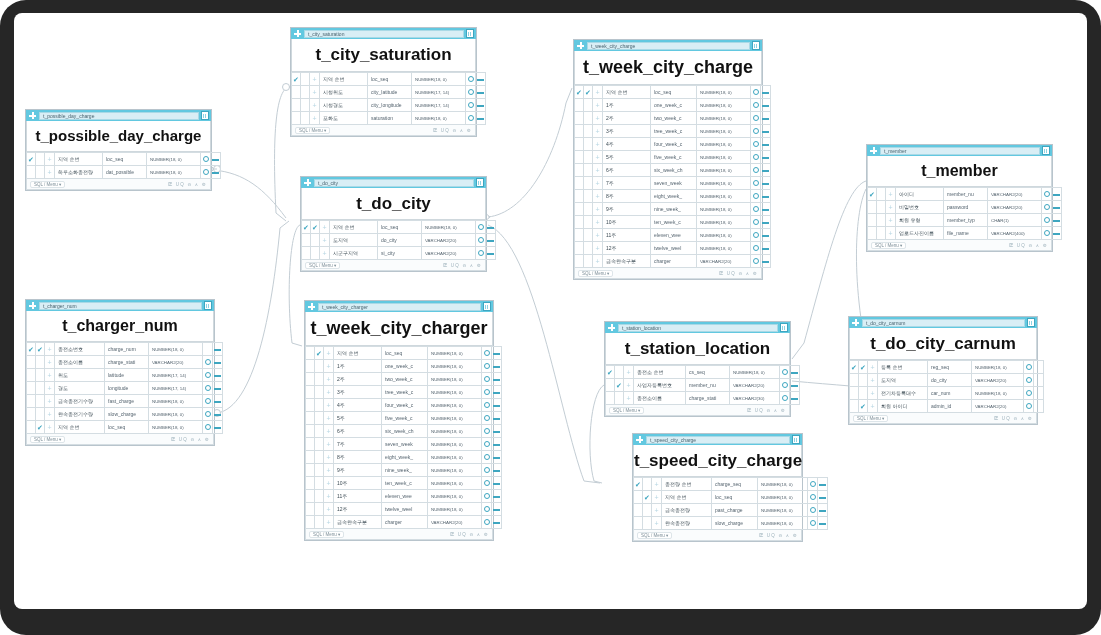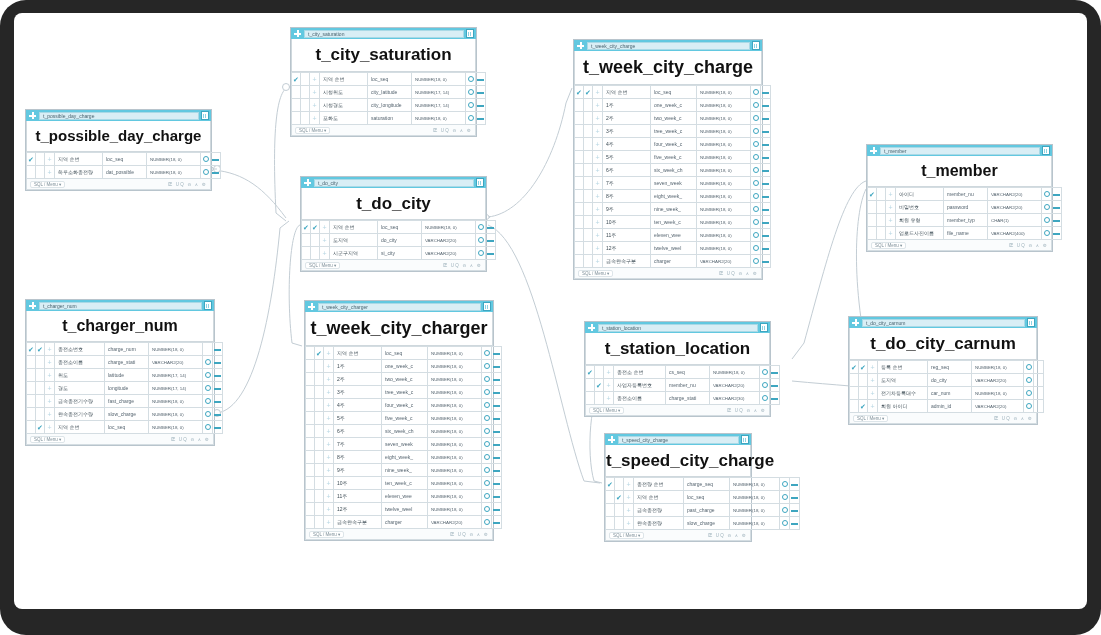--- a/index.html
+++ b/index.html
@@ -670,21 +670,21 @@
                 <td class="gi"><span class="gear"></span></td>
                 <td class="mi"><span class="minus"></span></td>
               </tr>
             </tbody>
           </table>
     <div class="ftr">
       <span class="sqlmenu">SQL / Menu ▾</span>
       <span class="ficons">Œ UQ ⊖ ∧ ⚙</span>
     </div>
   </div>
-        <div class="tbl" style="left: 570px; top: 308px; width: 187px;">
+        <div class="tbl" style="left: 590px; top: 308px; width: 187px;">
     <div class="hdr">
       <span class="plus"></span>
       <span class="namebox">t_station_location</span>
       <span class="trash"></span>
     </div>
     <div class="titlebox" style="height: 31px; line-height: 31px; font-size: 17px;">t_station_location</div>
     <table class="grid">
             <tbody>
               <tr>
                 <td class="ck"><span class="chk">✔</span></td>
@@ -772,21 +772,21 @@
                 <td class="gi"><span class="gear"></span></td>
                 <td class="mi"></td>
               </tr>
             </tbody>
           </table>
     <div class="ftr">
       <span class="sqlmenu">SQL / Menu ▾</span>
       <span class="ficons">Œ UQ ⊖ ∧ ⚙</span>
     </div>
   </div>
-        <div class="tbl" style="left: 590px; top: 420px; width: 148px;">
+        <div class="tbl" style="left: 618px; top: 420px; width: 171px;">
     <div class="hdr">
       <span class="plus"></span>
       <span class="namebox">t_speed_city_charge</span>
       <span class="trash"></span>
     </div>
     <div class="titlebox" style="height: 31px; line-height: 31px; font-size: 17px;">t_speed_city_charge</div>
     <table class="grid">
             <tbody>
               <tr>
                 <td class="ck"><span class="chk">✔</span></td>

